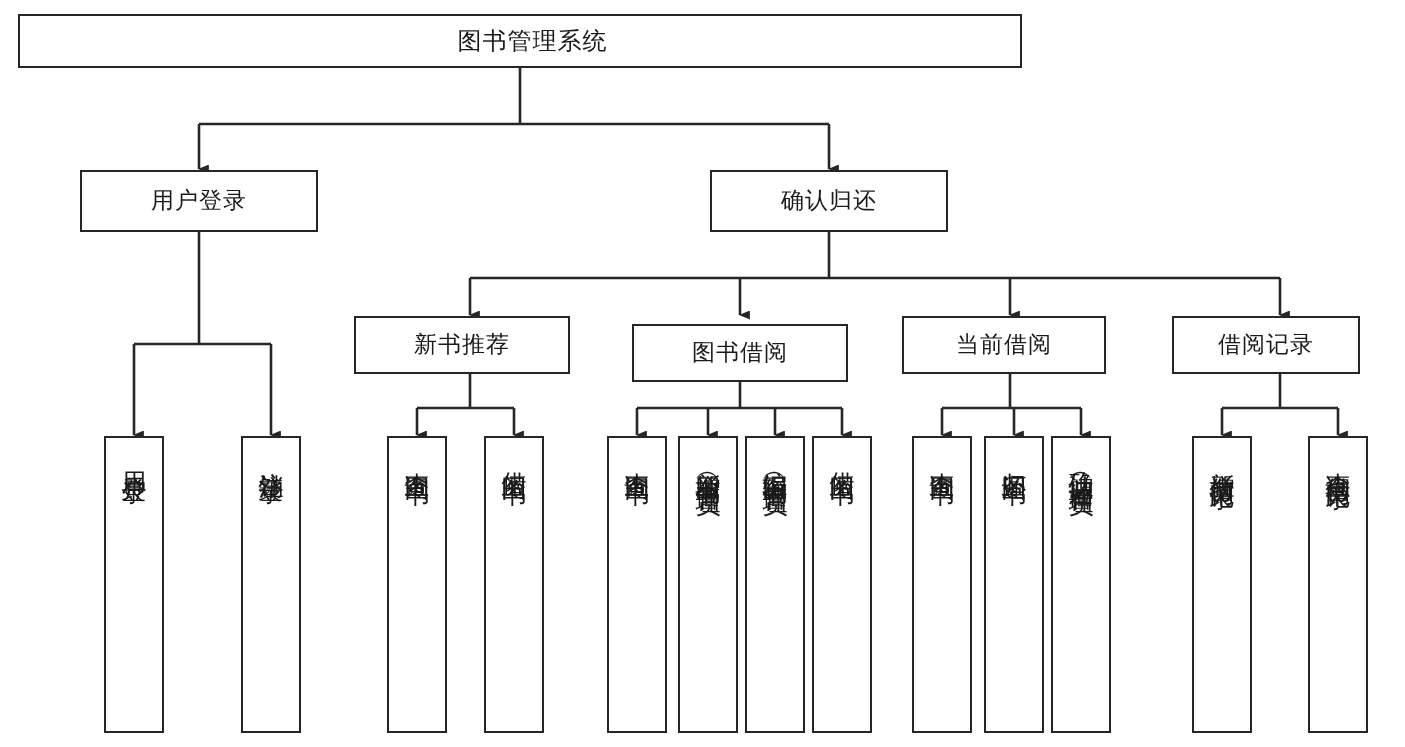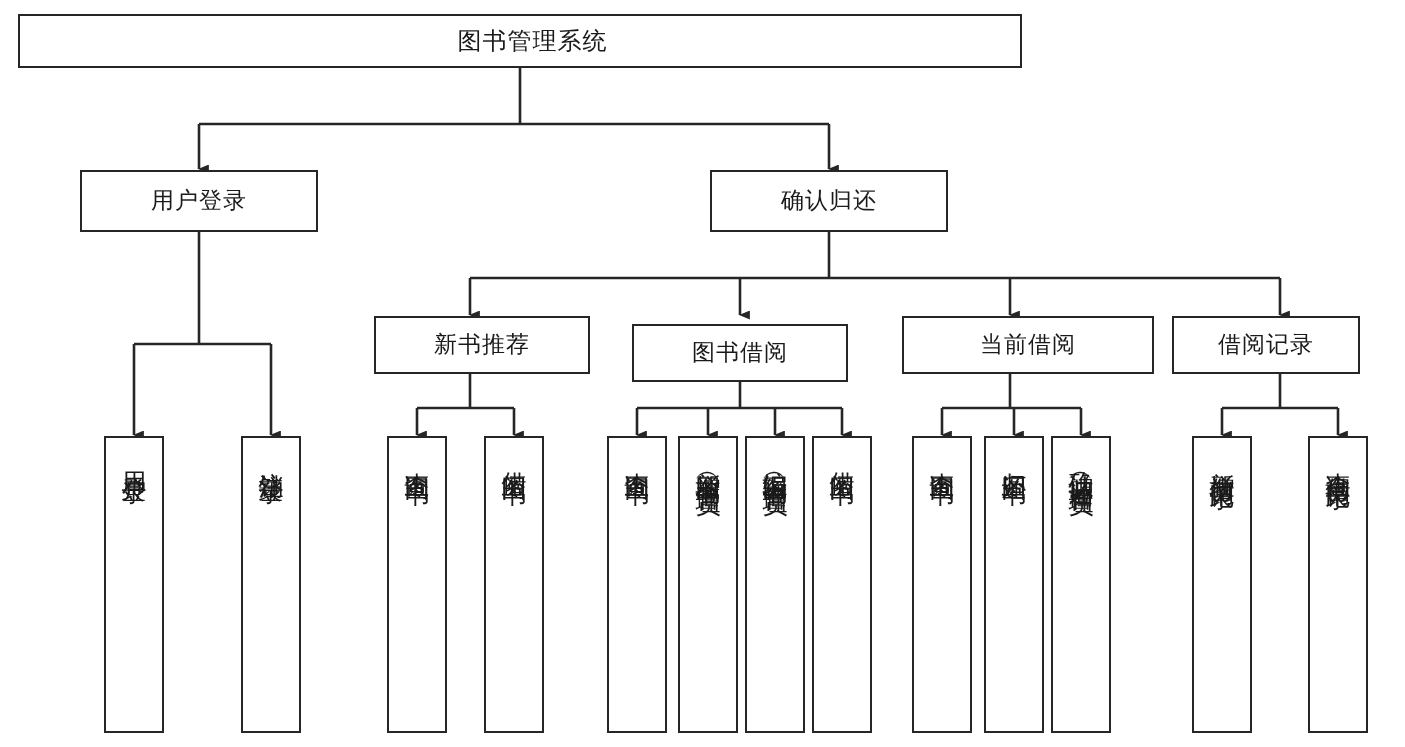--- a/index.html
+++ b/index.html
@@ -122,27 +122,27 @@
   <div id="node-layer">
       <div class="node horizontal root" style="left: 18px; top: 14px; width: 1004px; height: 54px; padding-left: 25px;">
         <span class="label">图书管理系统</span>
       </div>
       <div class="node horizontal" style="left: 80px; top: 170px; width: 238px; height: 62px;">
         <span class="label">用户登录</span>
       </div>
       <div class="node horizontal" style="left: 710px; top: 170px; width: 238px; height: 62px;">
         <span class="label">确认归还</span>
       </div>
-      <div class="node horizontal" style="left: 374px; top: 316px; width: 216px; height: 58px;">
+      <div class="node horizontal" style="left: 354px; top: 316px; width: 216px; height: 58px;">
         <span class="label">新书推荐</span>
       </div>
       <div class="node horizontal" style="left: 632px; top: 324px; width: 216px; height: 58px;">
         <span class="label">图书借阅</span>
       </div>
-      <div class="node horizontal" style="left: 902px; top: 316px; width: 252px; height: 58px;">
+      <div class="node horizontal" style="left: 902px; top: 316px; width: 204px; height: 58px;">
         <span class="label">当前借阅</span>
       </div>
       <div class="node horizontal" style="left: 1172px; top: 316px; width: 188px; height: 58px;">
         <span class="label">借阅记录</span>
       </div>
       <div class="node vertical" style="left: 104px; top: 436px; width: 60px; height: 297px;">
         <span class="label">用户登录</span>
       </div>
       <div class="node vertical" style="left: 241px; top: 436px; width: 60px; height: 297px;">
         <span class="label">注销登录</span>

